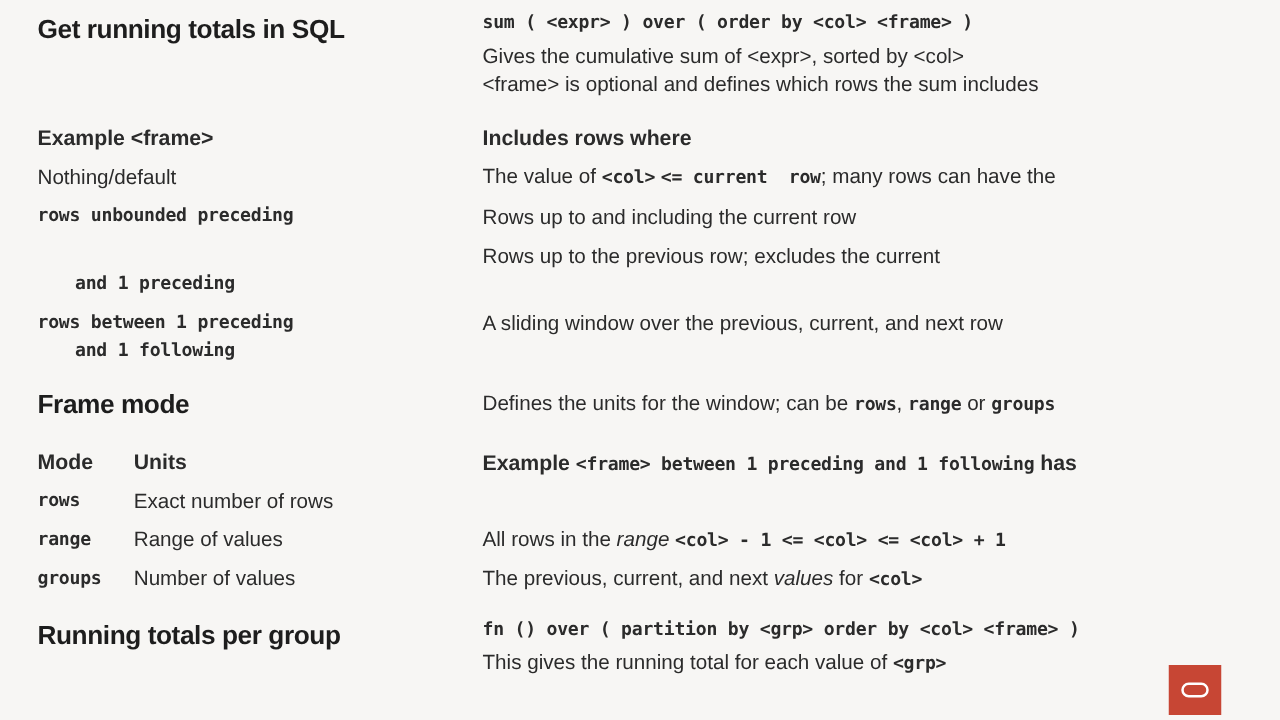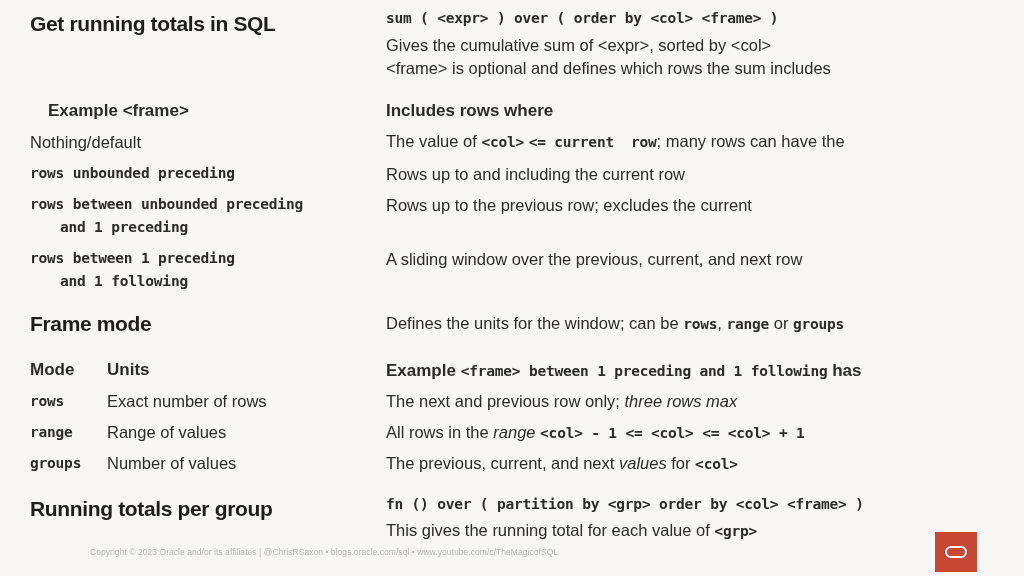--- a/index.html
+++ b/index.html
@@ -60,21 +60,21 @@
   .col-left  { left: 30px; }
   .col-right { left: 386px; }
 
   
   #title-main      { top: 12px; }
   #sig-sum         { top: 10px; }
   #sig-sum-d1      { top: 36px; }
   #sig-sum-d2      { top: 59px; }
 
   
-  #hdr-example     { top: 101px; margin-left: 18px; }
+  #hdr-example     { top: 101px; }
   #hdr-includes    { top: 101px; }
 
   #fr-0            { top: 133px; }
   #fr-1            { top: 165px; }
   #fr-2            { top: 196px; }
   #fr-2b           { top: 219px; left: 60px; }
   #fr-3            { top: 250px; }
   #fr-3b           { top: 273px; left: 60px; }
 
   #rh-0            { top: 132px; }
@@ -152,21 +152,20 @@
   <div class="abs col-right sans" id="sig-sum-d2">&lt;frame&gt; is optional and defines which rows the sum includes</div>
 
   <div class="abs col-left sans-b" id="hdr-example">Example &lt;frame&gt;</div>
 
   <div class="abs col-right sans-b" id="hdr-includes">Includes rows where</div>
 
   <div class="abs col-left sans" id="fr-0">Nothing/default</div>
 
   <div class="abs col-left mono" id="fr-1">rows unbounded preceding</div>
 
-  <div class="abs col-left mono" id="fr-2">rows between unbounded preceding</div>
   <div class="abs mono" id="fr-2b">and 1 preceding</div>
 
   <div class="abs col-left mono" id="fr-3">rows between 1 preceding</div>
   <div class="abs mono" id="fr-3b">and 1 following</div>
 
   <div class="abs col-right sans" id="rh-0">The value of <span class="mono">&lt;col&gt;</span> <span class="mono">&lt;= current&nbsp; row</span>; many rows can have the</div>
 
   <div class="abs col-right sans" id="rh-1">Rows up to and including the current row</div>
 
   <div class="abs col-right sans" id="rh-2">Rows up to the previous row; excludes the current</div>
@@ -185,31 +184,29 @@
 
   <div class="abs col-left mono" id="md-0">rows</div>
   <div class="abs sans" id="mu-0">Exact number of rows</div>
 
   <div class="abs col-left mono" id="md-1">range</div>
   <div class="abs sans" id="mu-1">Range of values</div>
 
   <div class="abs col-left mono" id="md-2">groups</div>
   <div class="abs sans" id="mu-2">Number of values</div>
 
-  <div class="abs col-right sans" id="ex-0"><span>The next and previous row only; </span><span class="ital">three rows max</span></div>
 
   <div class="abs col-right sans" id="ex-1"><span>All rows in the </span><span class="ital">range</span><span>&nbsp;</span><span class="mono">&lt;col&gt; - 1 &lt;= &lt;col&gt; &lt;= &lt;col&gt; + 1</span></div>
 
   <div class="abs col-right sans" id="ex-2"><span>The previous, current, and next </span><span class="ital">values</span><span> for </span><span class="mono">&lt;col&gt;</span></div>
 
   <div class="abs col-left h-main" id="title-group">Running totals per group</div>
 
   <div class="abs col-right mono-b" id="sig-fn">fn () over ( partition by &lt;grp&gt; order by &lt;col&gt; &lt;frame&gt; )</div>
 
   <div class="abs col-right sans" id="sig-fn-d"><span>This gives the running total for each value of </span><span class="mono">&lt;grp&gt;</span></div>
 
-  <div id="footer-text">Copyright © 2023 Oracle and/or its affiliates | @ChrisRSaxon • blogs.oracle.com/sql • www.youtube.com/c/TheMagicofSQL</div>
 
   <div id="oracle-logo">
     <div class="ring"></div>
   </div>
 
 </div>
 
 </body></html>

